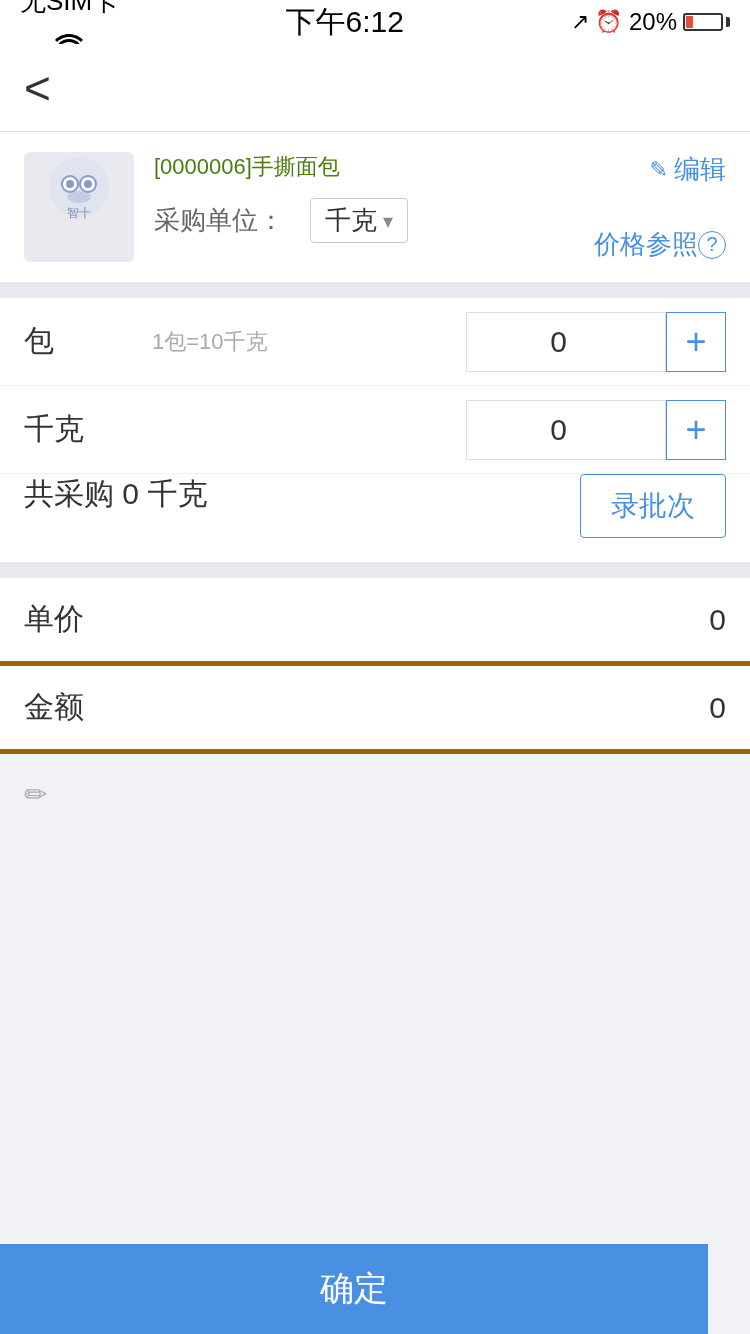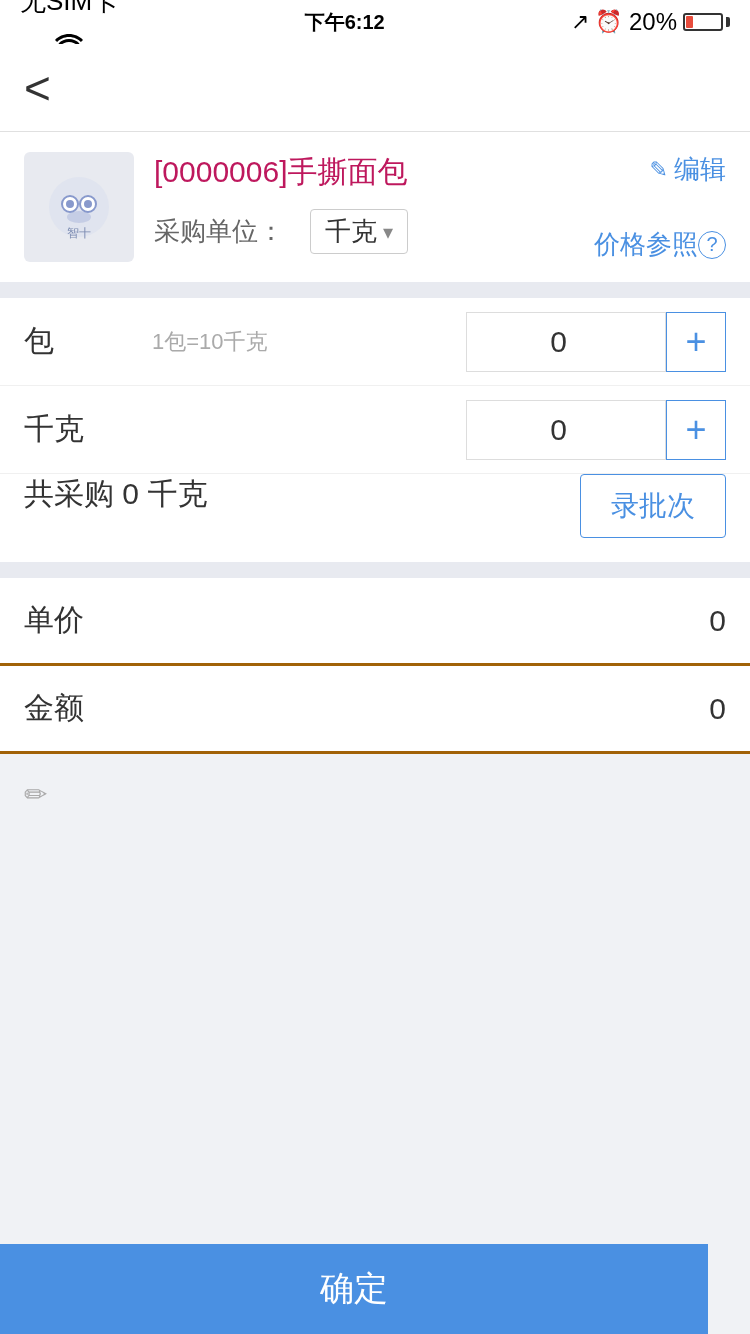--- a/index.html
+++ b/index.html
@@ -18,21 +18,21 @@
       height: 44px;
       background: #fff;
       display: flex;
       align-items: center;
       justify-content: space-between;
       padding: 0 20px;
       font-size: 26px;
       color: #000;
     }
     .status-left { display: flex; align-items: center; gap: 10px; flex-direction: column; }
-    .status-center { font-size: 20px; font-weight: 700; text-align: center; }
+    .status-center { font-size: 30px; font-weight: 400; text-align: center; }
     .status-right { display: flex; align-items: center; gap: 6px; font-size: 24px; }
     .battery {
       display: inline-flex; align-items: center; gap: 2px;
     }
     .battery-body {
       width: 40px; height: 18px; border: 2px solid #333; border-radius: 3px; position: relative;
       display: flex; align-items: center; padding: 1px;
     }
     .battery-fill {
       width: 20%; height: 100%; background: #e74c3c; border-radius: 1px;
@@ -75,37 +75,36 @@
       align-items: flex-start;
       gap: 20px;
       position: relative;
     }
     .product-image {
       width: 110px;
       height: 110px;
       background: #e8eaf0;
       border-radius: 6px;
       display: flex;
-      align-items: center;
       justify-content: center;
       flex-shrink: 0;
     }
     .product-image-inner {
       color: #7a8ab0;
       font-size: 50px;
       display: flex;
       flex-direction: column;
       align-items: center;
       line-height: 1;
     }
     .product-info { flex: 1; }
     .product-name {
-      font-size: 30px;
+      font-size: 22px;
       font-weight: 500;
-      color: #be185d;
+      color: #4d7c0f;
       margin-bottom: 16px;
     }
     .product-unit-row {
       display: flex;
       align-items: center;
       gap: 26px;
     }
     .unit-label { font-size: 26px; color: #666; }
     .unit-select {
       border: 1px solid #ccc;
@@ -217,21 +216,21 @@
     
     .info-section {
       background: #fff;
       margin-top: 0;
     }
     .info-row {
       display: flex;
       align-items: center;
       padding: 0 24px;
       height: 88px;
-      border-bottom: 3px solid #a16207;
+      border-bottom: 5px solid #a16207;
     }
     .info-label {
       font-size: 30px;
       color: #333;
     }
     .info-value {
       margin-left: auto;
       font-size: 30px;
       color: #333;
     }

